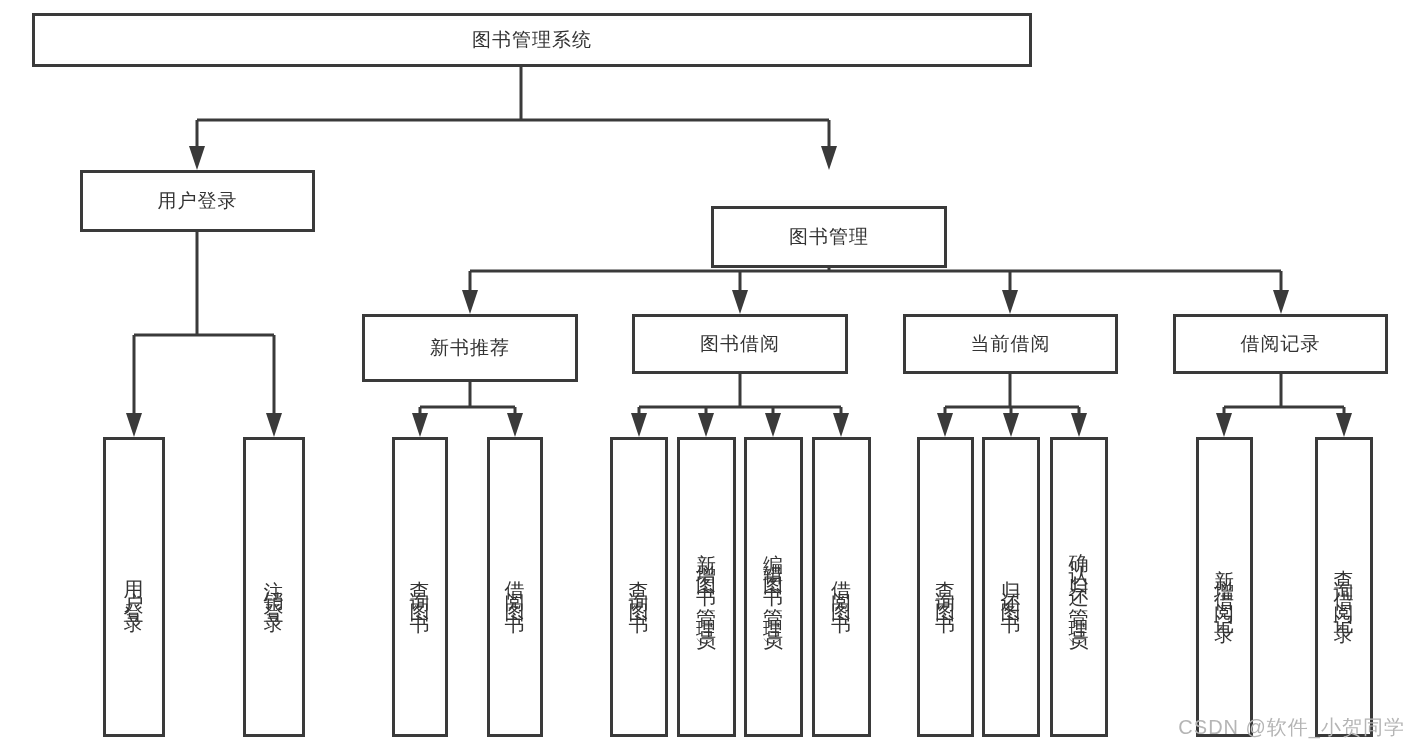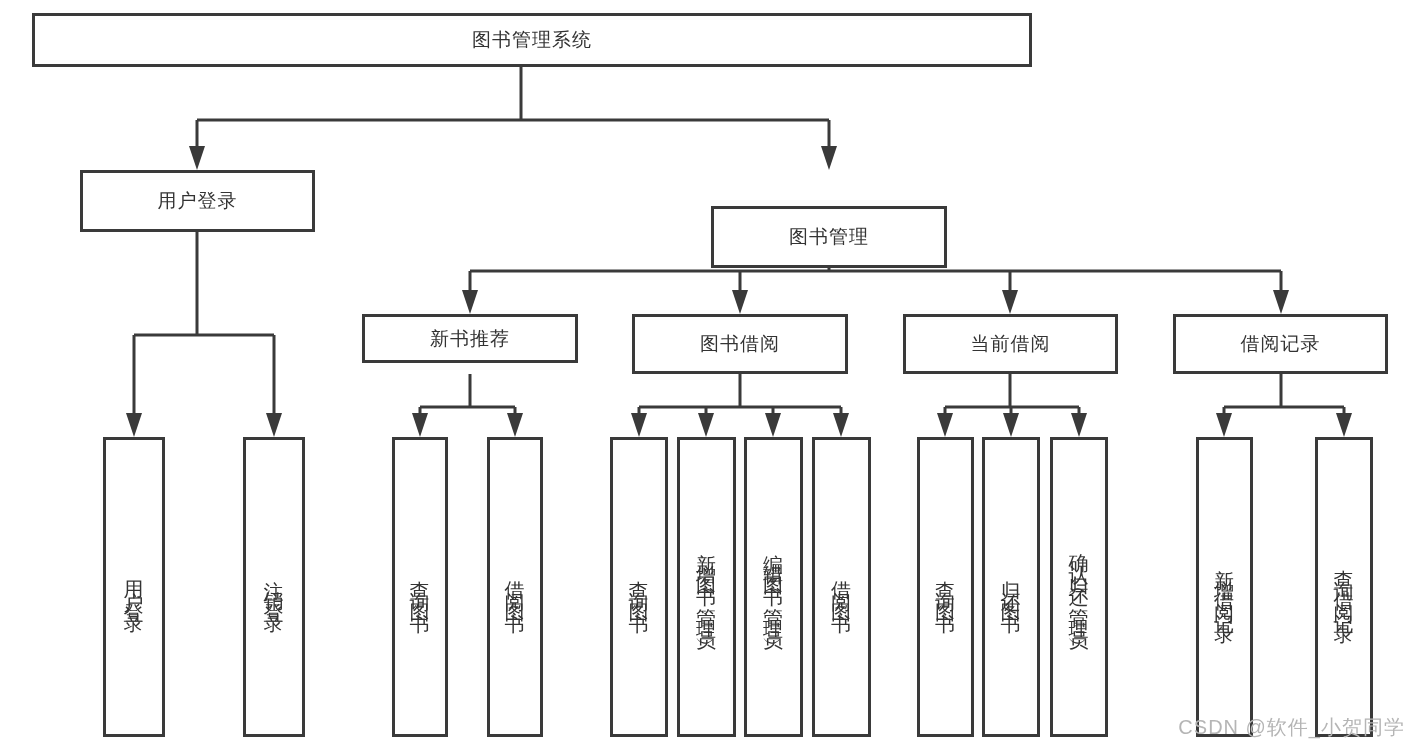--- a/index.html
+++ b/index.html
@@ -98,21 +98,21 @@
     <span>图书管理系统</span>
   </div>
 
   <div class="node" style="left:80px;top:170px;width:235px;height:62px;">
     <span>用户登录</span>
   </div>
   <div class="node" style="left:711px;top:170px;width:236px;height:62px;margin-top:36px;">
     <span>图书管理</span>
   </div>
 
-  <div class="node" style="left:362px;top:314px;width:216px;height:49px;">
+  <div class="node" style="left:362px;top:314px;width:216px;height:68px;">
     <span>新书推荐</span>
   </div>
   <div class="node" style="left:632px;top:314px;width:216px;height:60px;justify-content:center;">
     <span>图书借阅</span>
   </div>
   <div class="node" style="left:903px;top:314px;width:215px;height:60px;">
     <span>当前借阅</span>
   </div>
   <div class="node" style="left:1173px;top:314px;width:215px;height:60px;">
     <span>借阅记录</span>

